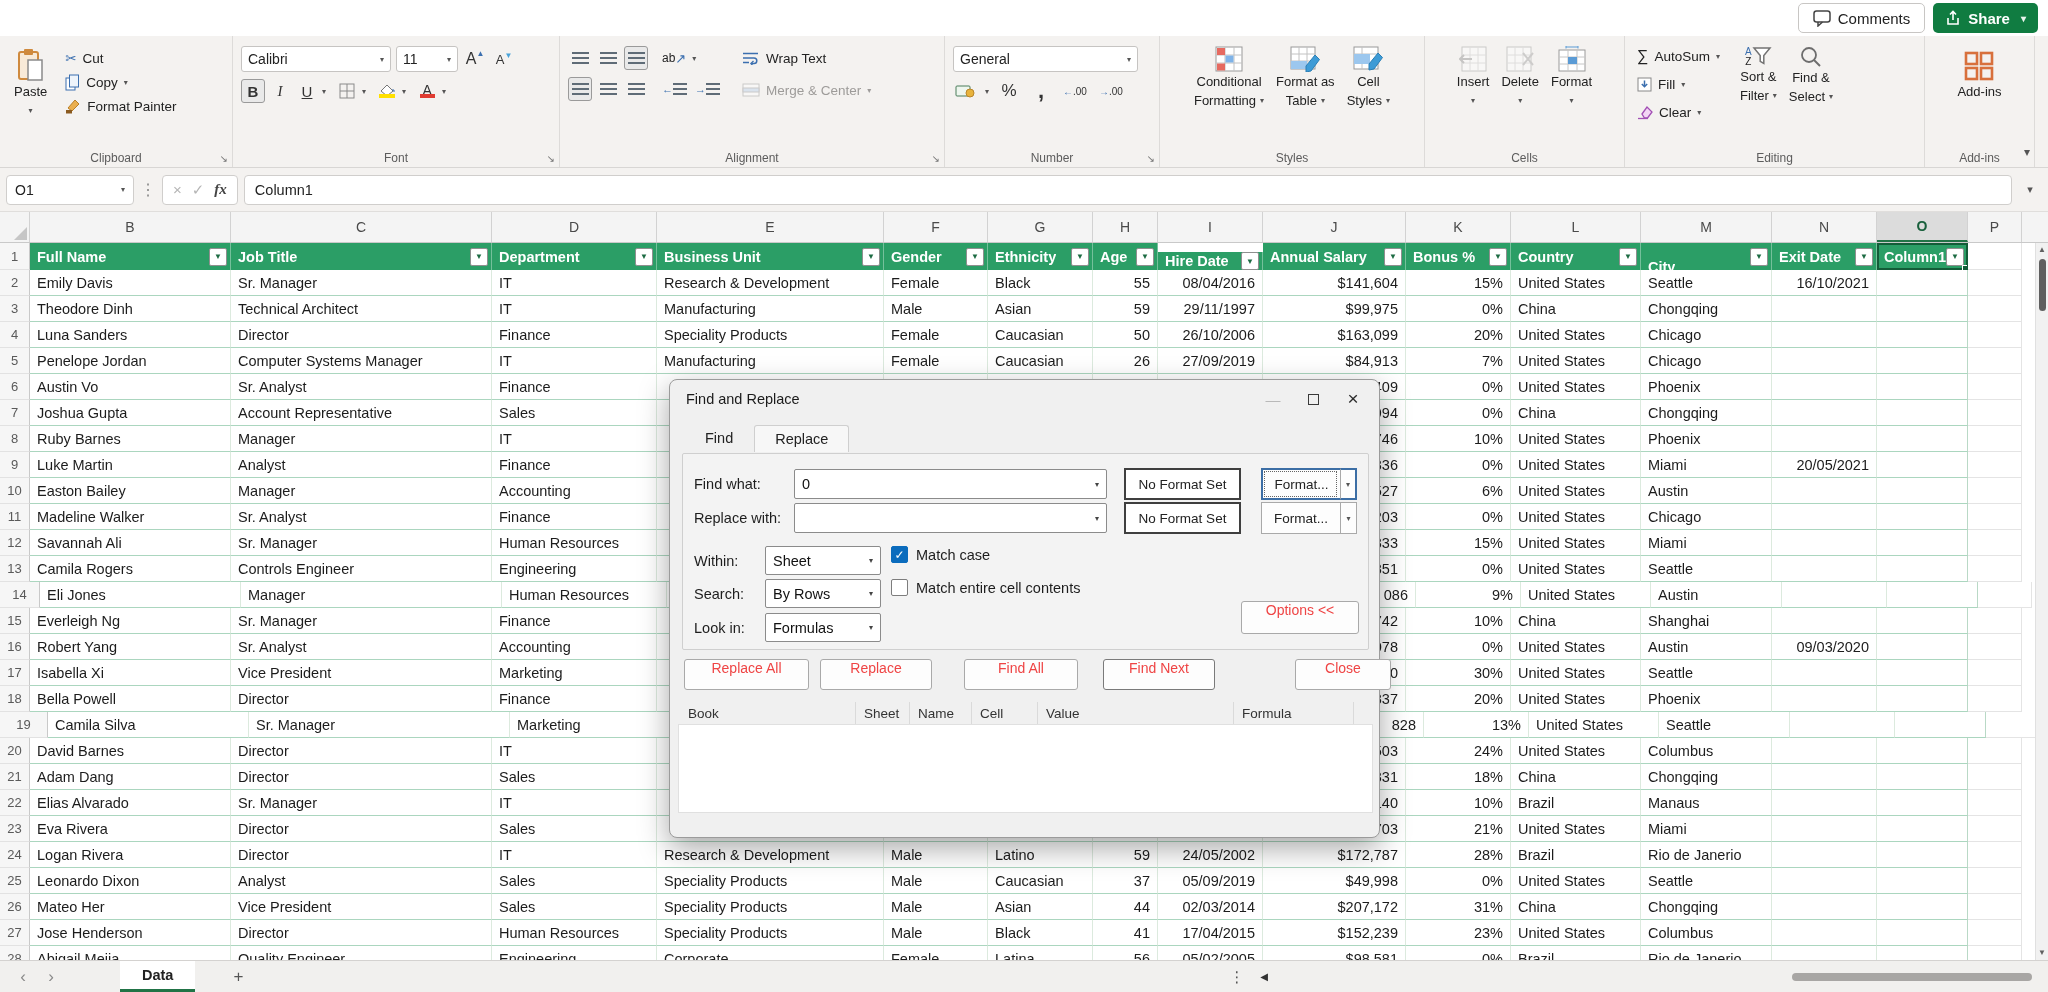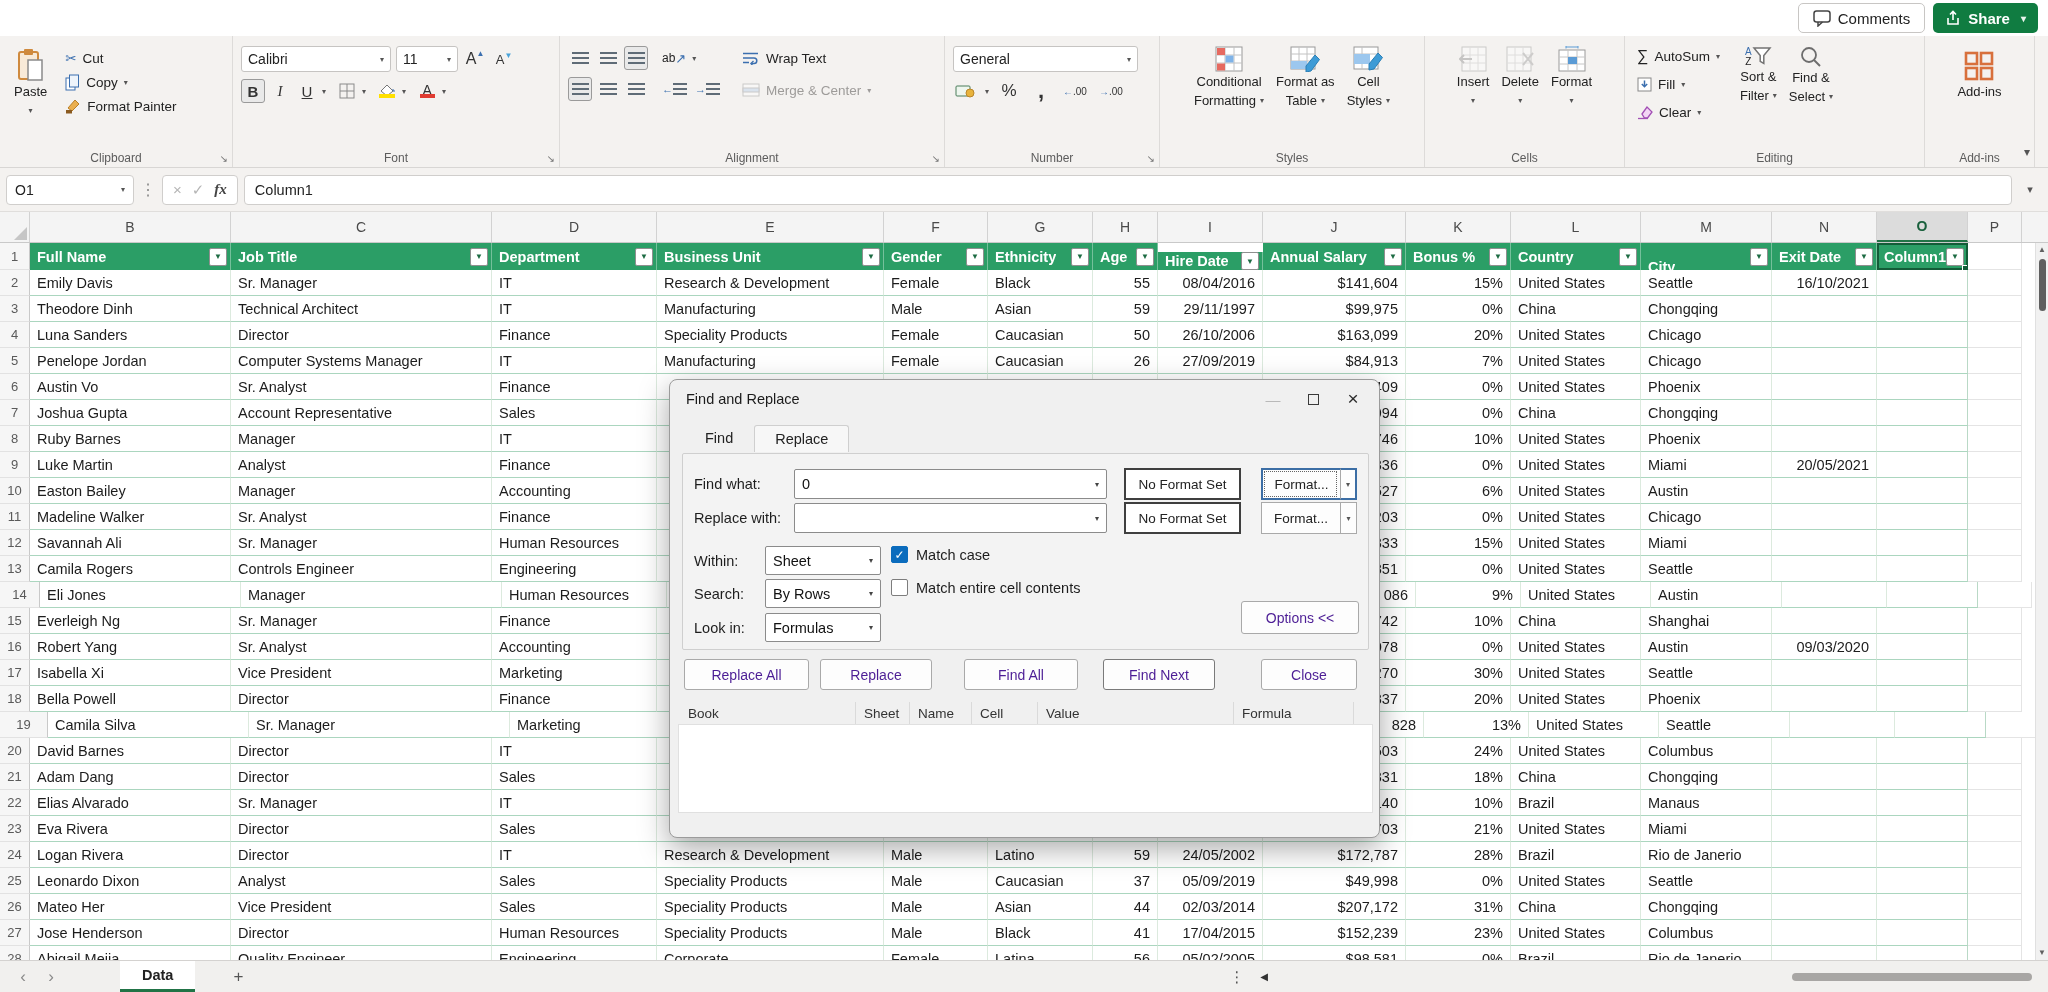--- a/index.html
+++ b/index.html
@@ -93,21 +93,21 @@
   .dcombo .chev { color:#444; }
   .nofmt { position:absolute; background:#fff; border:2px solid #3f3f3f; display:flex; align-items:center; justify-content:center; font-size:13.5px; color:#222; }
   .fmt-split { position:absolute; display:flex; height:32px; }
   .fmt-main { background:#fdfdfd; border:1px solid #a9a9a9; border-right:none; display:flex; align-items:center; justify-content:center; font-size:13.5px; padding:0 10px; flex:1; }
   .fmt-arrow { width:17px; background:#fdfdfd; border:1px solid #a9a9a9; display:flex; align-items:center; justify-content:center; }
   .fmt-split.focus .fmt-main { border:2px solid #3c6ea5; outline:1px dotted #666; outline-offset:-4px; border-right:none; }
   .fmt-split.focus .fmt-arrow { border:2px solid #3c6ea5; border-left:1px solid #a9a9a9; }
   .chk-row { position:absolute; display:flex; align-items:center; gap:8px; font-size:14.5px; color:#1d1d1d; }
   .chk { width:17px; height:17px; border:1px solid #7d7d7d; border-radius:2px; background:#fff; display:flex; align-items:center; justify-content:center; }
   .chk.on { background:#0b6cbd; border-color:#0b6cbd; color:#fff; font-size:12px; }
-  .dlg-btn { position:absolute; height:31px; background:#fdfdfd; border:1px solid #a9a9a9; border-radius:3px; display:flex; align-items:center; justify-content:center; font-size:14px; color:#4c1d95; }
+  .dlg-btn { position:absolute; height:31px; background:#fdfdfd; border:1px solid #a9a9a9; border-radius:3px; display:flex; justify-content:center; font-size:14px; color:#ef4444; }
   .dlg-btn.default { border:1.6px solid #7a7a7a; }
   .results-head { position:absolute; left:10px; top:322px; width:691px; height:22px; display:flex; font-size:13.5px; color:#333; }
   .rh-cell { border-right:1px solid #dadada; padding-left:8px; display:flex; align-items:center; }
   .results-list { position:absolute; left:8px; top:344px; width:695px; height:89px; background:#fff; border:1px solid #e0e0e0; }
   .dlg-status { position:absolute; left:0; right:0; bottom:0; height:26px; background:#efefef; border-top:1px solid #dcdcdc; display:flex; align-items:center; padding-left:12px; font-size:13.5px; color:#222; border-radius:0 0 8px 8px; }
   .grip { position:absolute; right:3px; bottom:3px; width:12px; height:12px; background:radial-gradient(circle at 2px 10px,#9a9a9a 1.2px,transparent 1.6px),radial-gradient(circle at 6px 6px,#9a9a9a 1.2px,transparent 1.6px),radial-gradient(circle at 10px 2px,#9a9a9a 1.2px,transparent 1.6px),radial-gradient(circle at 6px 10px,#9a9a9a 1.2px,transparent 1.6px),radial-gradient(circle at 10px 6px,#9a9a9a 1.2px,transparent 1.6px),radial-gradient(circle at 10px 10px,#9a9a9a 1.2px,transparent 1.6px); }
 </style>
 </head>
 <body>
 
@@ -1154,21 +1154,21 @@
       </div>
     <div class="dlg-btn" style="left:150px; top:279px; width:112px">
         <span>Replace</span>
       </div>
     <div class="dlg-btn" style="left:294px; top:279px; width:114px">
         <span>Find All</span>
       </div>
     <div class="dlg-btn default" style="left:433px; top:279px; width:112px">
         <span>Find Next</span>
       </div>
-    <div class="dlg-btn" style="left:591px; top:279px; width:96px">
+    <div class="dlg-btn" style="left:625px; top:279px; width:96px">
         <span>Close</span>
       </div>
 
     <div class="results-head" id="results-head">
         <div class="rh-cell" style="width: 176px;">Book</div>
         <div class="rh-cell" style="width: 54px;">Sheet</div>
         <div class="rh-cell" style="width: 62px;">Name</div>
         <div class="rh-cell" style="width: 66px;">Cell</div>
         <div class="rh-cell" style="width: 196px;">Value</div>
         <div class="rh-cell" style="width: 120px;">Formula</div>

